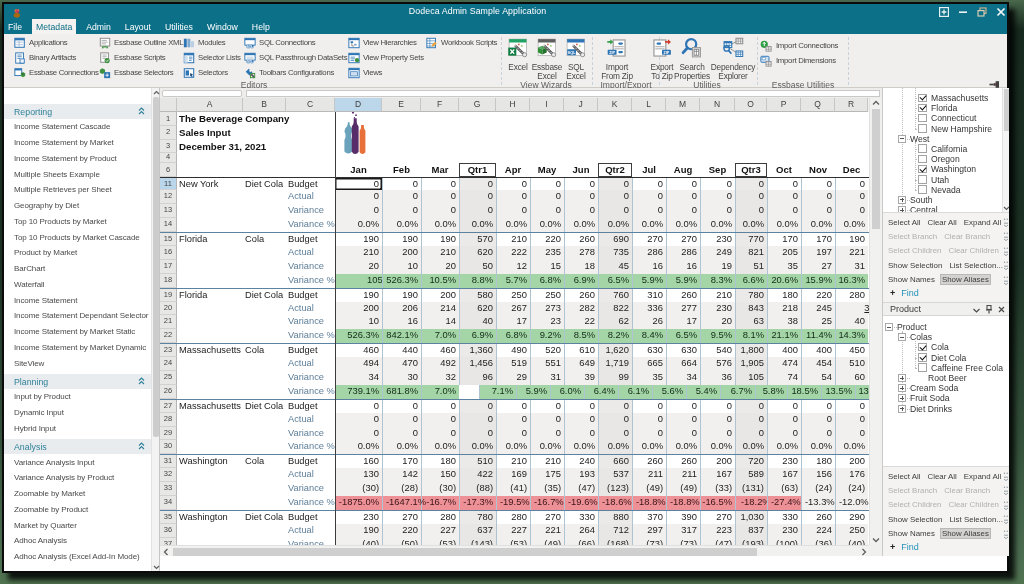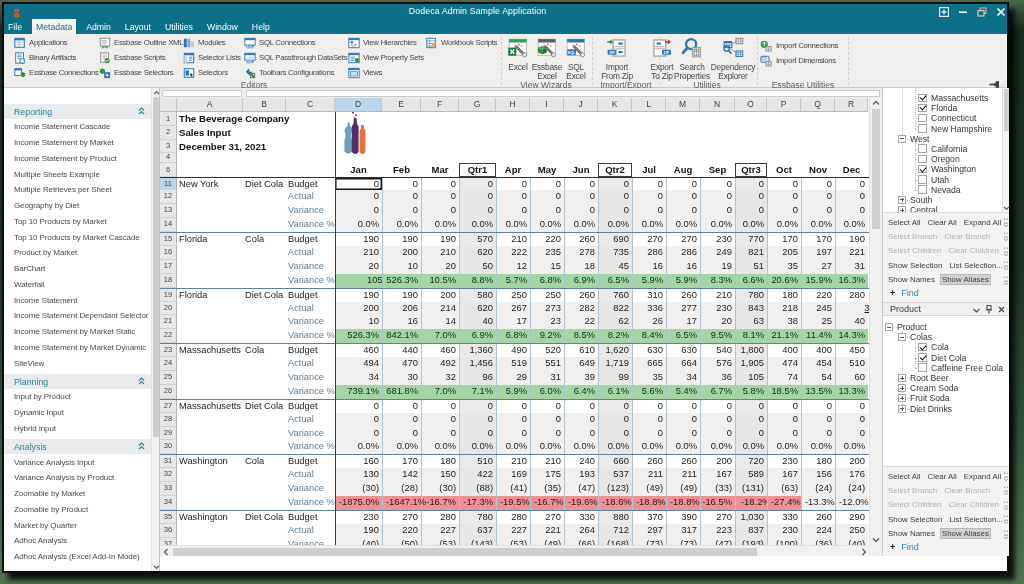--- a/index.html
+++ b/index.html
@@ -915,21 +915,21 @@
                   <div class="c num val v" style="width: 33px; line-height: 12.9px;">60</div>
                 </div>
                 <div class="grow drow alt" style="height: 13.9px;">
                   <div class="gut" style="line-height: 12.9px;">26</div>
                   <div class="c txt" style="width: 66px; line-height: 12.9px;"></div>
                   <div class="c txt" style="width: 43px; line-height: 12.9px;"></div>
                   <div class="c txt lab" style="width: 49px; line-height: 12.9px;">Variance %</div>
                   <div class="c num val hl-g" style="width: 47px; line-height: 12.9px;">739.1%</div>
                   <div class="c num val v hl-g" style="width: 39px; line-height: 12.9px;">681.8%</div>
                   <div class="c num val v hl-g" style="width: 38px; line-height: 12.9px;">7.0%</div>
-                  <div class="c num val v q hl-g" style="width: 37px; line-height: 12.9px;">7.1%</div>
+                  <div class="c num val v q hl-g" style="width: 37px; line-height: 12.9px; margin-left: 20px;">7.1%</div>
                   <div class="c num val v hl-g" style="width: 34px; line-height: 12.9px;">5.9%</div>
                   <div class="c num val v hl-g" style="width: 34px; line-height: 12.9px;">6.0%</div>
                   <div class="c num val v hl-g" style="width: 34px; line-height: 12.9px;">6.4%</div>
                   <div class="c num val v q hl-g" style="width: 34px; line-height: 12.9px;">6.1%</div>
                   <div class="c num val v hl-g" style="width: 34px; line-height: 12.9px;">5.6%</div>
                   <div class="c num val v hl-g" style="width: 34px; line-height: 12.9px;">5.4%</div>
                   <div class="c num val v hl-g" style="width: 35px; line-height: 12.9px;">6.7%</div>
                   <div class="c num val v q hl-g" style="width: 32px; line-height: 12.9px;">5.8%</div>
                   <div class="c num val v hl-g" style="width: 34px; line-height: 12.9px;">18.5%</div>
                   <div class="c num val v hl-g" style="width: 34px; line-height: 12.9px;">13.5%</div>
@@ -1369,21 +1369,21 @@
                   <span class="tree-label" style="position: absolute; left: 48px;">Diet Cola</span>
                 </div>
                 <div class="tree-row">
                   <span class="hstub" style="left: 32px; width: 4px; top: 5px;"></span>
                   <span class="cbx" style="left: 35px;"></span>
                   <span class="tree-label" style="position: absolute; left: 48px;">Caffeine Free Cola</span>
                 </div>
                 <div class="tree-row">
                   <span class="hstub" style="left: 24px; width: 3px; top: 5px;"></span>
                   <span class="expander plus" style="left: 15px;"></span>
-                  <span class="tree-label" style="position: absolute; left: 27px;">Root Beer</span>
+                  <span class="tree-label" style="position: absolute; left: 45px;">Root Beer</span>
                 </div>
                 <div class="tree-row">
                   <span class="hstub" style="left: 24px; width: 3px; top: 5px;"></span>
                   <span class="expander plus" style="left: 15px;"></span>
                   <span class="tree-label" style="position: absolute; left: 27px;">Cream Soda</span>
                 </div>
                 <div class="tree-row">
                   <span class="hstub" style="left: 24px; width: 3px; top: 5px;"></span>
                   <span class="expander plus" style="left: 15px;"></span>
                   <span class="tree-label" style="position: absolute; left: 27px;">Fruit Soda</span>

